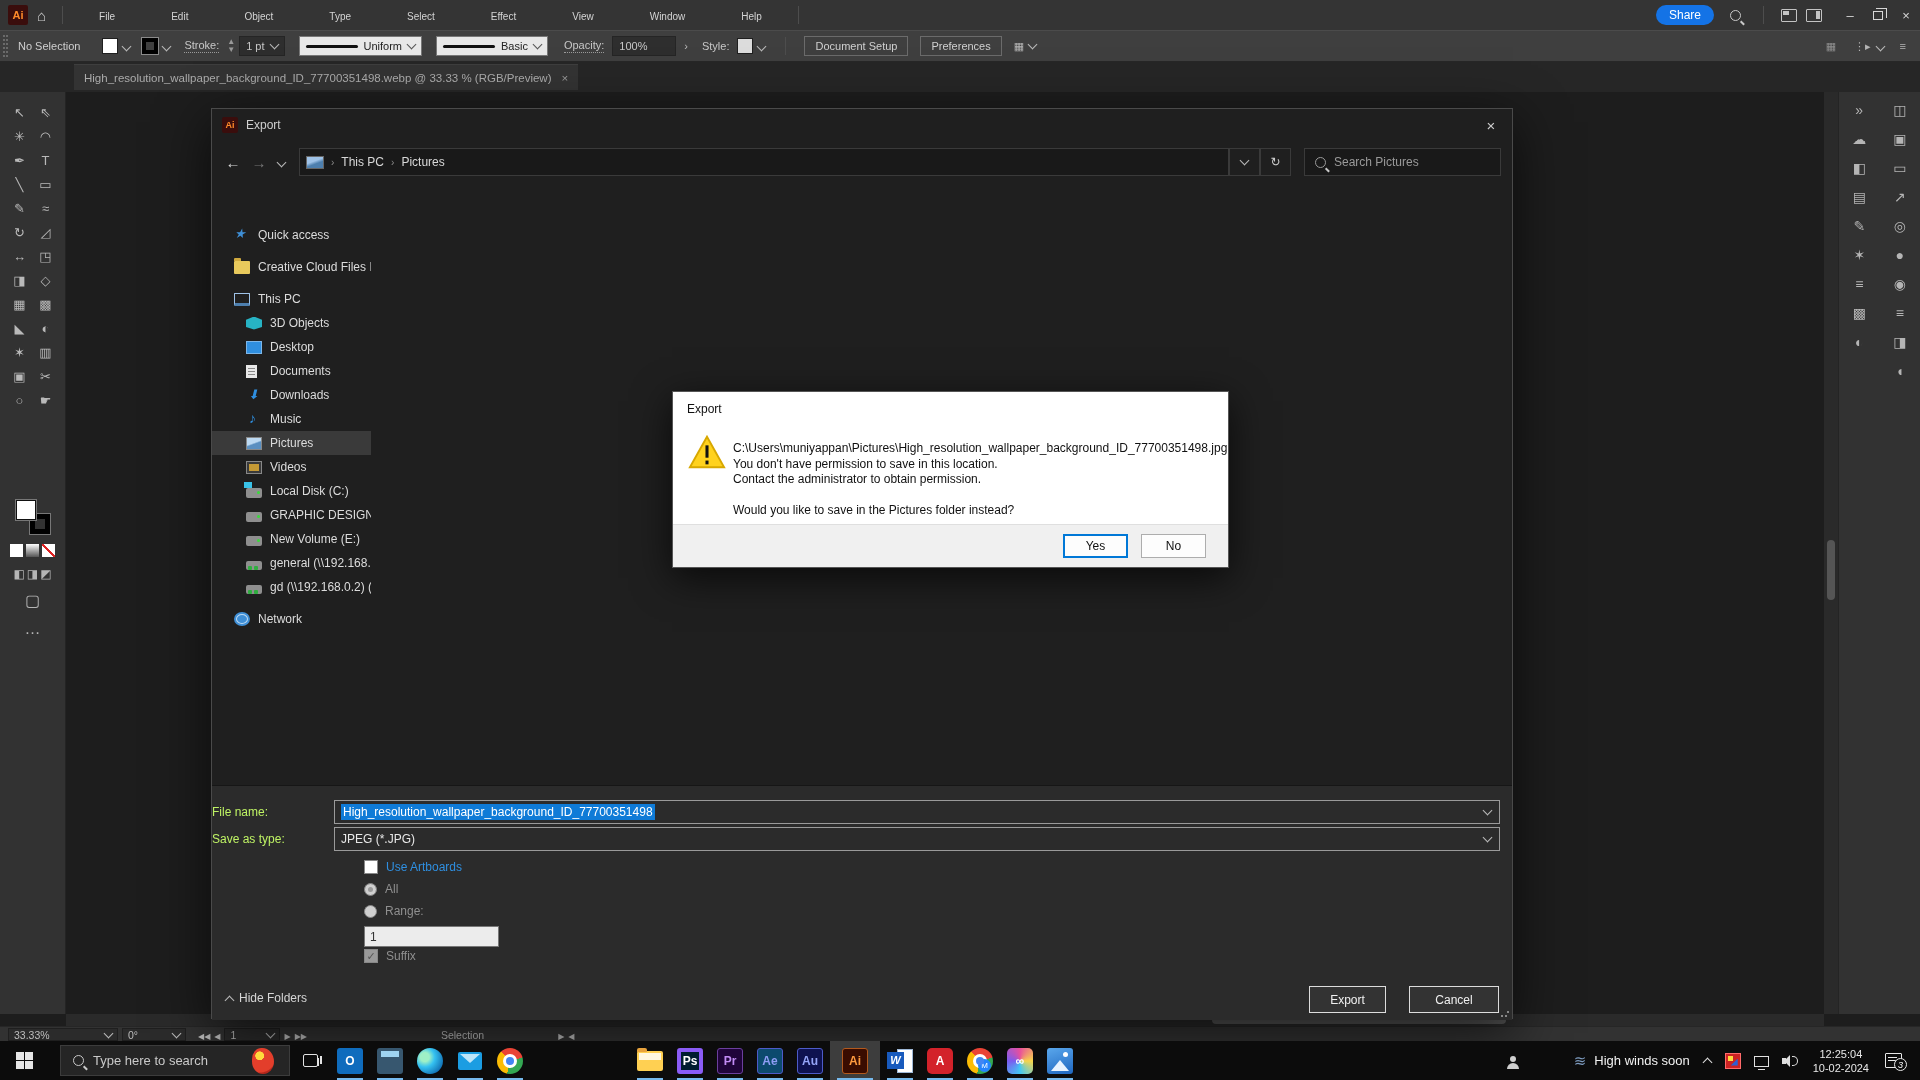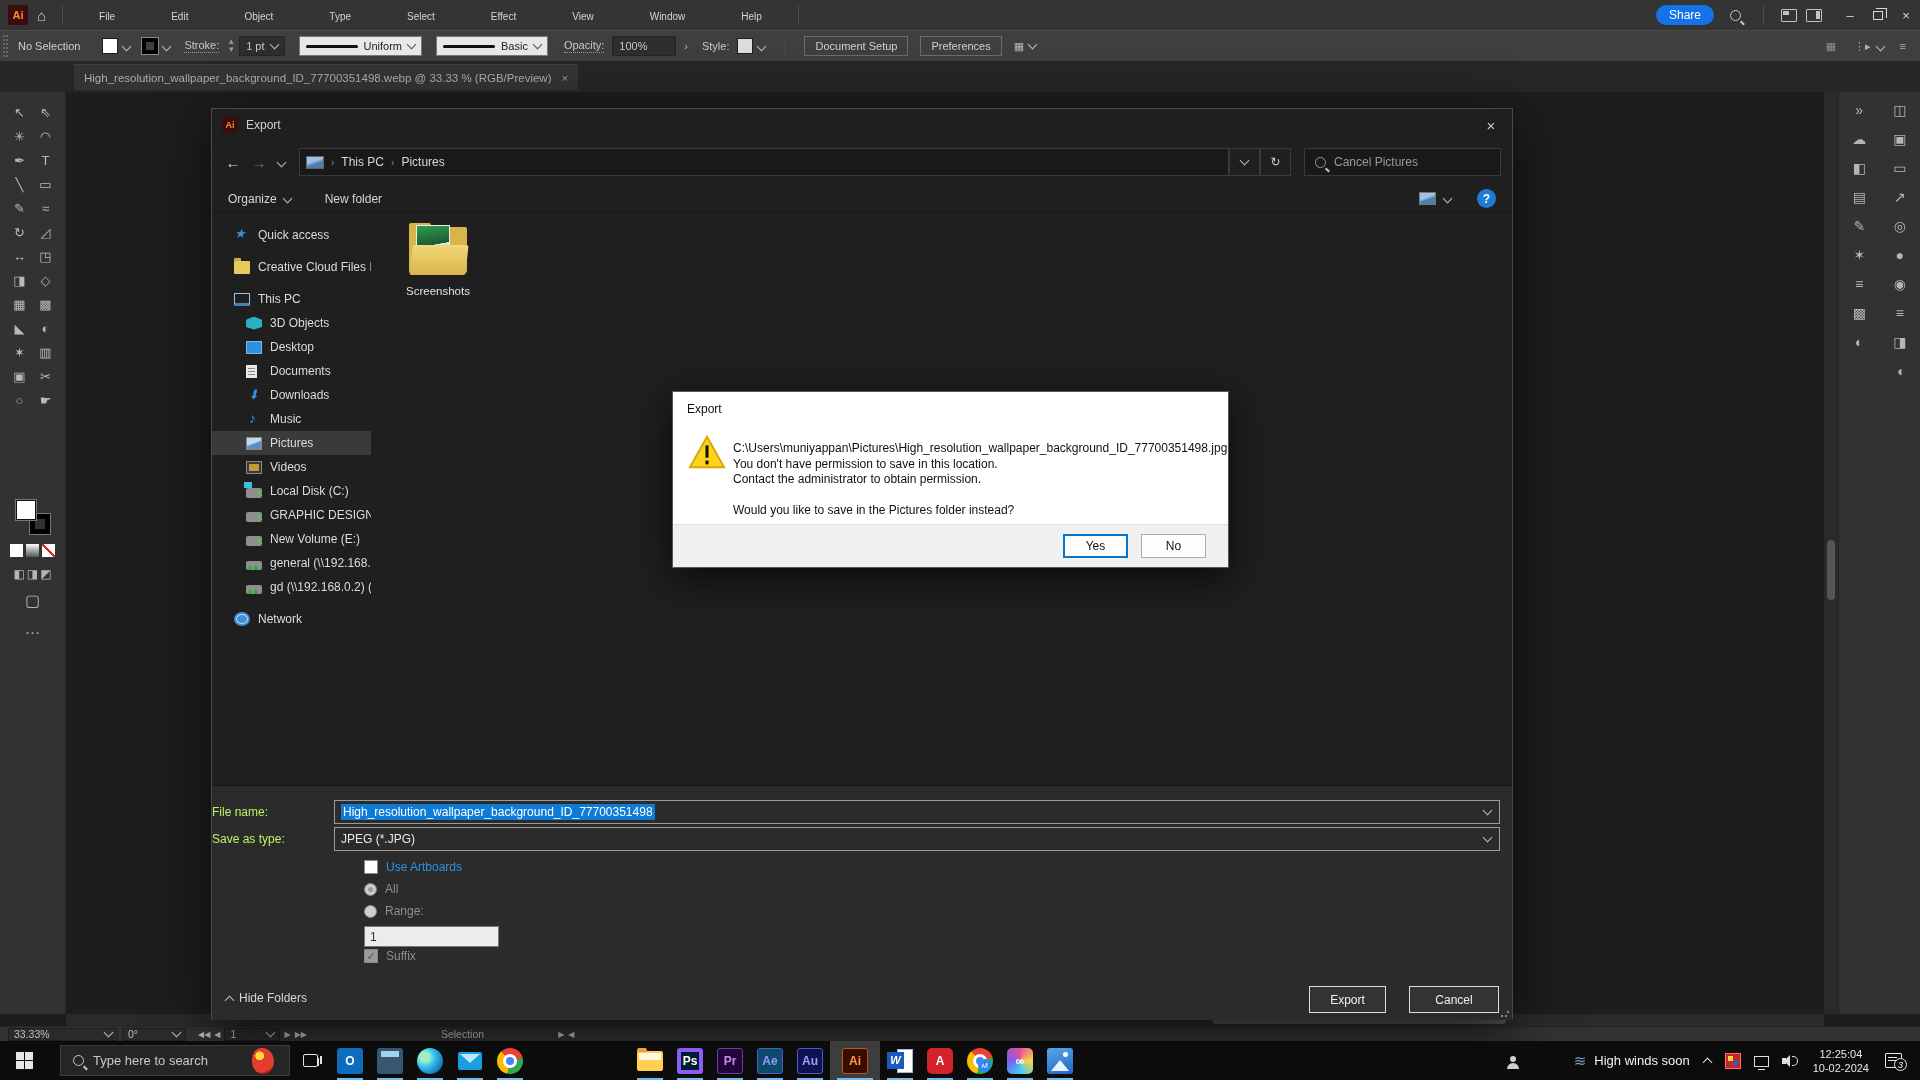--- a/index.html
+++ b/index.html
@@ -45,21 +45,21 @@
   .mrow{display:flex;justify-content:center;gap:3px;margin-top:10px}
   .mrow i{width:13px;height:13px;display:block}
   
   #rightdock{right:0;top:92px;width:82px;height:922px;background:#323232;border-left:1px solid #242424;display:flex}
   .dockcol{width:41px;display:flex;flex-direction:column;align-items:center;padding-top:10px;gap:13px;color:#b5b5b5;font-size:14px}
   #vscroll{right:82px;top:92px;width:14px;height:922px;background:#2a2a2a}
   #vscroll i{position:absolute;left:3px;top:448px;width:8px;height:60px;background:#555;border-radius:4px}
   
   #hscroll{left:66px;top:1014px;width:1758px;height:12px;background:#2a2a2a}
   #hscroll i{position:absolute;left:1146px;top:2px;width:294px;height:8px;background:#555;border-radius:4px}
-  #statusbar{left:0;top:1026px;width:1920px;height:15px;background:#323232;border-top:1px solid #262626;display:flex;align-items:center;font-size:10.5px;color:#bdbdbd;gap:4px}
+  #statusbar{left:0;top:1026px;width:1920px;height:15px;background:#323232;border-top:1px solid #262626;display:flex;align-items:flex-end;font-size:10.5px;color:#bdbdbd;gap:4px}
   .sfield{background:#2b2b2b;border:1px solid #1f1f1f;height:13px;display:flex;align-items:center;padding:0 5px;gap:8px}
   
   #exdlg{left:211px;top:108px;width:1302px;height:911px;background:#1f1f1f;border:1px solid #4a4a4a;box-shadow:0 14px 50px rgba(0,0,0,.65);font-size:12px}
   #exdlg .dtitle{height:32px;display:flex;align-items:center;padding-left:10px;gap:8px;color:#cfcfcf}
   .dclose{position:absolute;right:8px;top:4px;width:26px;height:24px;display:flex;align-items:center;justify-content:center;color:#cfcfcf;font-size:15px}
   .navrow{position:absolute;left:0;top:36px;width:100%;height:34px;display:flex;align-items:center;color:#d8d8d8}
   .navbtn{width:26px;text-align:center;font-size:15px}
   .crumbbar{position:absolute;left:87px;top:3px;width:930px;height:28px;background:#191919;border:1px solid #3a3a3a;display:flex;align-items:center;padding-left:6px;gap:7px;color:#d8d8d8}
   .crumbthumb{width:18px;height:13px;background:linear-gradient(160deg,#9fc3e8 40%,#4d7fae 60%);border:1px solid #666}
   .crumbsep{color:#8b8b8b;font-size:10px}
@@ -370,33 +370,24 @@
       <span>This PC</span>
       <span class="crumbsep">›</span>
       <span>Pictures</span>
     </div>
     <span class="sqbtn" style="left:1017px">
         <i class="cv"></i>
       </span>
     <span class="sqbtn" style="left:1048px">↻</span>
     <div class="searchbox">
       <span class="mag" style="border-color:#9a9a9a"></span>
-      <span>Cancel Pictures</span>
-    </div>
-  </div>
-
-  <div class="toolrow">
-    <span style="margin-left:16px">Organize</span>
-    <span class="cv" style="margin:0 0 0 7px"></span>
-    <span style="margin-left:34px">New folder</span>
-    <div style="flex:1"></div>
-    <span class="viewico"></span>
-    <span class="cv" style="margin:0 26px 0 8px"></span>
-    <span class="helpbtn" style="margin-right:16px">?</span>
-  </div>
+      <span>Search Pictures</span>
+    </div>
+  </div>
+
 
   <div id="sb">
     <div class="sbi">
         <i class="sico i-star"></i>
         <span>Quick access</span>
       </div>
     <div class="sbi gap">
         <i class="sico i-folder"></i>
         <span>Creative Cloud Files F</span>
       </div>
@@ -451,30 +442,20 @@
     <div class="sbi child">
         <i class="sico i-net"></i>
         <span>gd (\\192.168.0.2) (Z</span>
       </div>
     <div class="sbi gap">
         <i class="sico i-globe"></i>
         <span>Network</span>
       </div>
   </div>
 
-  <div class="abs" style="left:160px;top:106px;width:1140px;height:570px">
-    <div class="tile" style="left:16px;top:0">
-      <div class="bigfolder">
-        <i class="bf-back"></i>
-          <i class="bf-img"></i>
-          <i class="bf-front"></i>
-      </div>
-      <span style="margin-top:10px;font-size:11.5px;color:#e0e0e0">Screenshots</span>
-    </div>
-  </div>
 
   <div id="exbottom">
     <div class="frow" style="left:0;top:14px">
       <span class="flabel">File name:</span>
       <div class="finput">
           <span class="hl">High_resolution_wallpaper_background_ID_77700351498</span>
           <span class="cv"></span>
         </div>
     </div>
     <div class="frow" style="left:0;top:41px">

